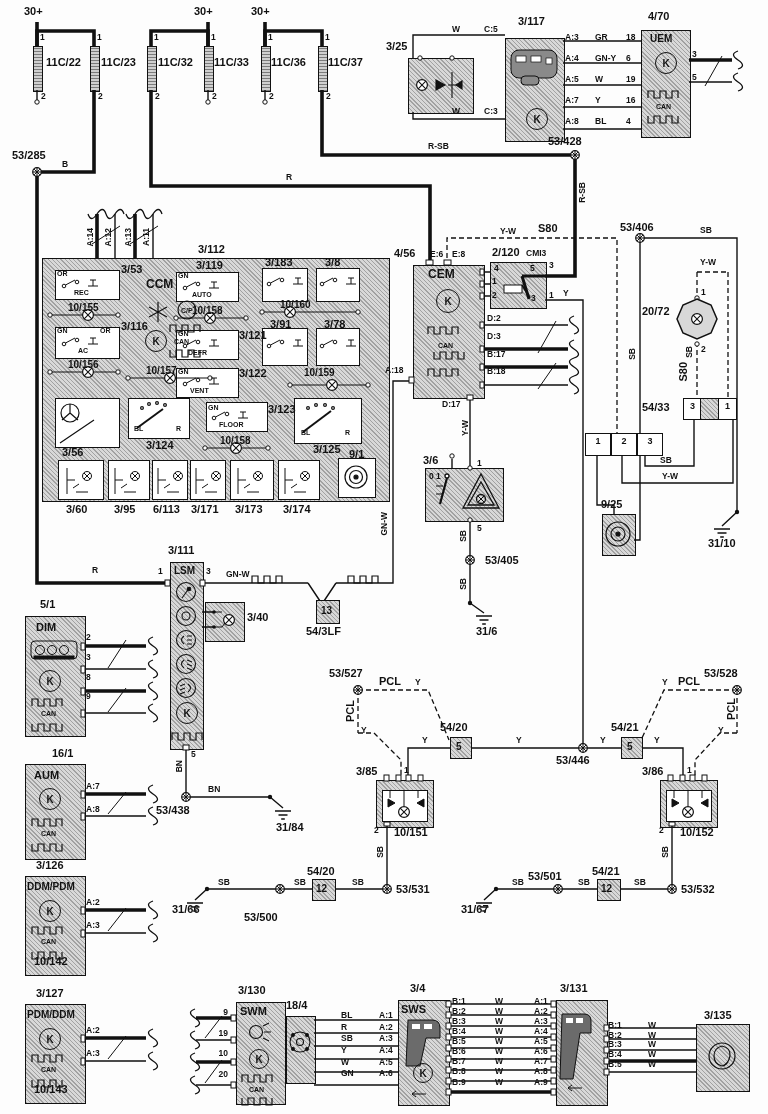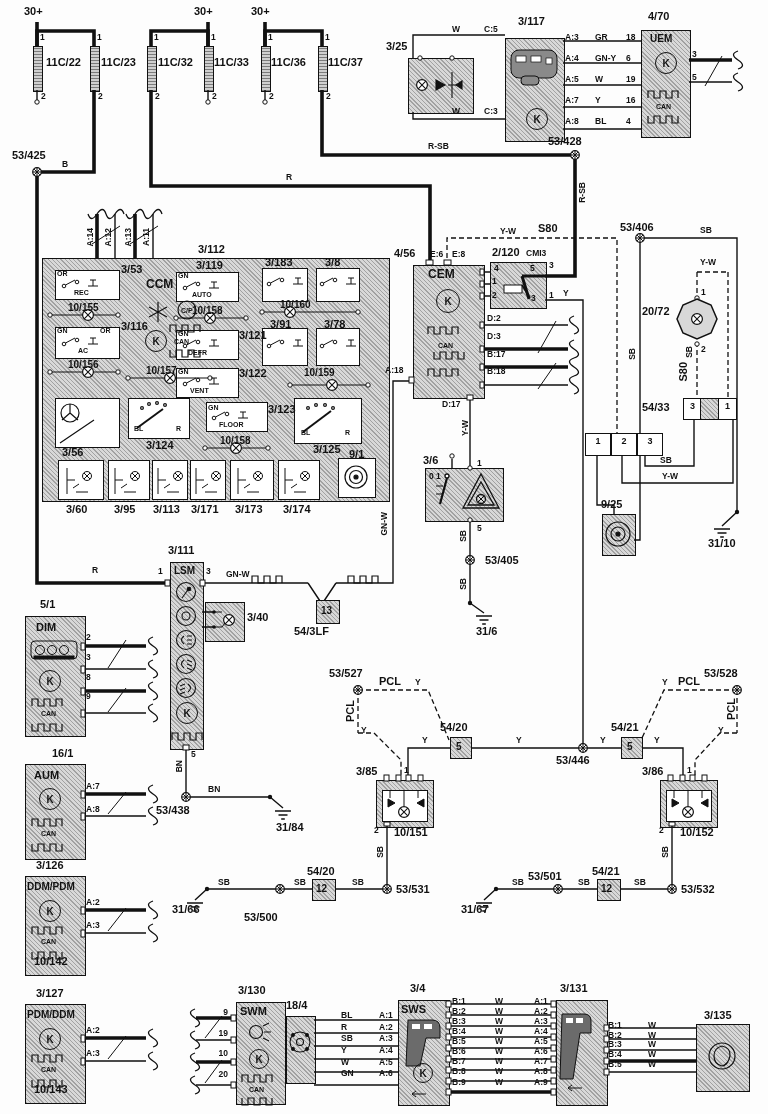--- a/index.html
+++ b/index.html
@@ -578,21 +578,21 @@
   <span class="lbl pin" style="left:211px;top:33px">1</span>
   <span class="lbl pin" style="left:268px;top:33px">1</span>
   <span class="lbl pin" style="left:325px;top:33px">1</span>
   <span class="lbl pin" style="left:41px;top:92px">2</span>
   <span class="lbl pin" style="left:98px;top:92px">2</span>
   <span class="lbl pin" style="left:155px;top:92px">2</span>
   <span class="lbl pin" style="left:212px;top:92px">2</span>
   <span class="lbl pin" style="left:269px;top:92px">2</span>
   <span class="lbl pin" style="left:326px;top:92px">2</span>
 
-  <span class="lbl id" style="left:12px;top:150px">53/425</span>
+  <span class="lbl id" style="left:12px;top:150px">53/285</span>
   <span class="lbl pin" style="left:62px;top:160px">B</span>
   <span class="lbl pin" style="left:286px;top:173px">R</span>
   <span class="lbl pin" style="left:428px;top:142px">R-SB</span>
   <span class="lbl id" style="left:548px;top:136px">53/428</span>
   <span class="lbl pin vt" style="left:578px;top:182px">R-SB</span>
   <span class="lbl pin" style="left:92px;top:566px">R</span>
 
   <span class="lbl id" style="left:386px;top:41px">3/25</span>
   <span class="lbl pin" style="left:452px;top:25px">W</span>
   <span class="lbl pin" style="left:484px;top:25px">C:5</span>
@@ -666,21 +666,21 @@
   <span class="lbl sm" style="left:208px;top:404px">GN</span>
   <span class="lbl sm" style="left:219px;top:421px">FLOOR</span>
   <span class="lbl id" style="left:268px;top:404px">3/123</span>
   <span class="lbl" style="left:220px;top:436px">10/158</span>
   <span class="lbl sm" style="left:301px;top:429px">BL</span>
   <span class="lbl sm" style="left:345px;top:429px">R</span>
   <span class="lbl id" style="left:313px;top:444px">3/125</span>
   <span class="lbl id" style="left:349px;top:449px">9/1</span>
   <span class="lbl id" style="left:66px;top:504px">3/60</span>
   <span class="lbl id" style="left:114px;top:504px">3/95</span>
-  <span class="lbl id" style="left:153px;top:504px">3/113</span>
+  <span class="lbl id" style="left:153px;top:504px">6/113</span>
   <span class="lbl id" style="left:191px;top:504px">3/171</span>
   <span class="lbl id" style="left:235px;top:504px">3/173</span>
   <span class="lbl id" style="left:283px;top:504px">3/174</span>
 
   <span class="lbl id" style="left:394px;top:248px">4/56</span>
   <span class="lbl pin" style="left:430px;top:250px">E:6</span>
   <span class="lbl pin" style="left:452px;top:250px">E:8</span>
   <span class="lbl" style="left:428px;top:268px;font-size:12px;z-index:3">CEM</span>
   <span class="lbl sm" style="left:438px;top:342px;z-index:3">CAN</span>
   <span class="lbl pin" style="left:385px;top:366px">A:18</span>
@@ -733,21 +733,21 @@
 
   <span class="lbl pin vt" style="left:380px;top:512px">GN-W</span>
 
   <span class="lbl id" style="left:168px;top:545px">3/111</span>
   <span class="lbl" style="left:174px;top:566px;z-index:3">LSM</span>
   <span class="lbl pin" style="left:158px;top:567px">1</span>
   <span class="lbl pin" style="left:206px;top:567px">3</span>
   <span class="lbl pin" style="left:191px;top:750px">5</span>
   <span class="lbl pin" style="left:226px;top:570px">GN-W</span>
   <span class="lbl id" style="left:247px;top:612px">3/40</span>
-  <span class="lbl id" style="left:294px;top:626px">54/3LF</span>
+  <span class="lbl id" style="left:306px;top:626px">54/3LF</span>
   <span class="lbl pin vt" style="left:175px;top:760px">BN</span>
   <span class="lbl id" style="left:156px;top:805px">53/438</span>
   <span class="lbl pin" style="left:208px;top:785px">BN</span>
   <span class="lbl id" style="left:276px;top:822px">31/84</span>
 
   <span class="lbl id" style="left:40px;top:599px">5/1</span>
   <span class="lbl" style="left:36px;top:622px;font-size:11px;z-index:3">DIM</span>
   <span class="lbl sm" style="left:41px;top:710px;z-index:3">CAN</span>
   <div class="stk" style="left:86px;top:633px;height:68px">
     <span>2</span>

